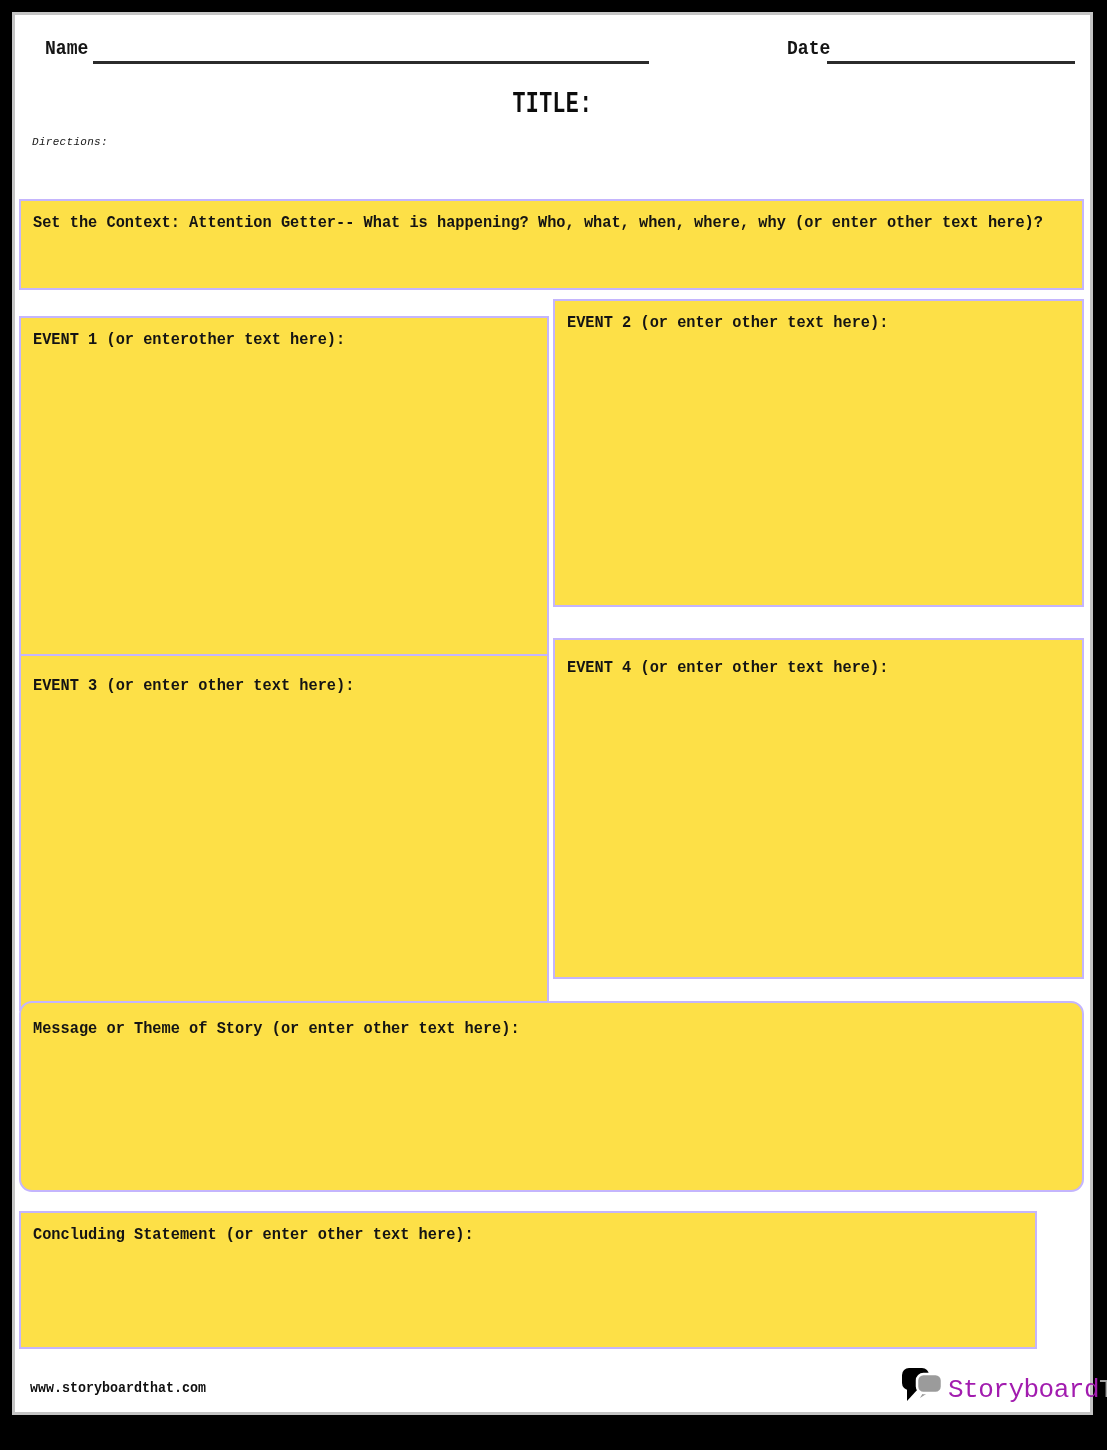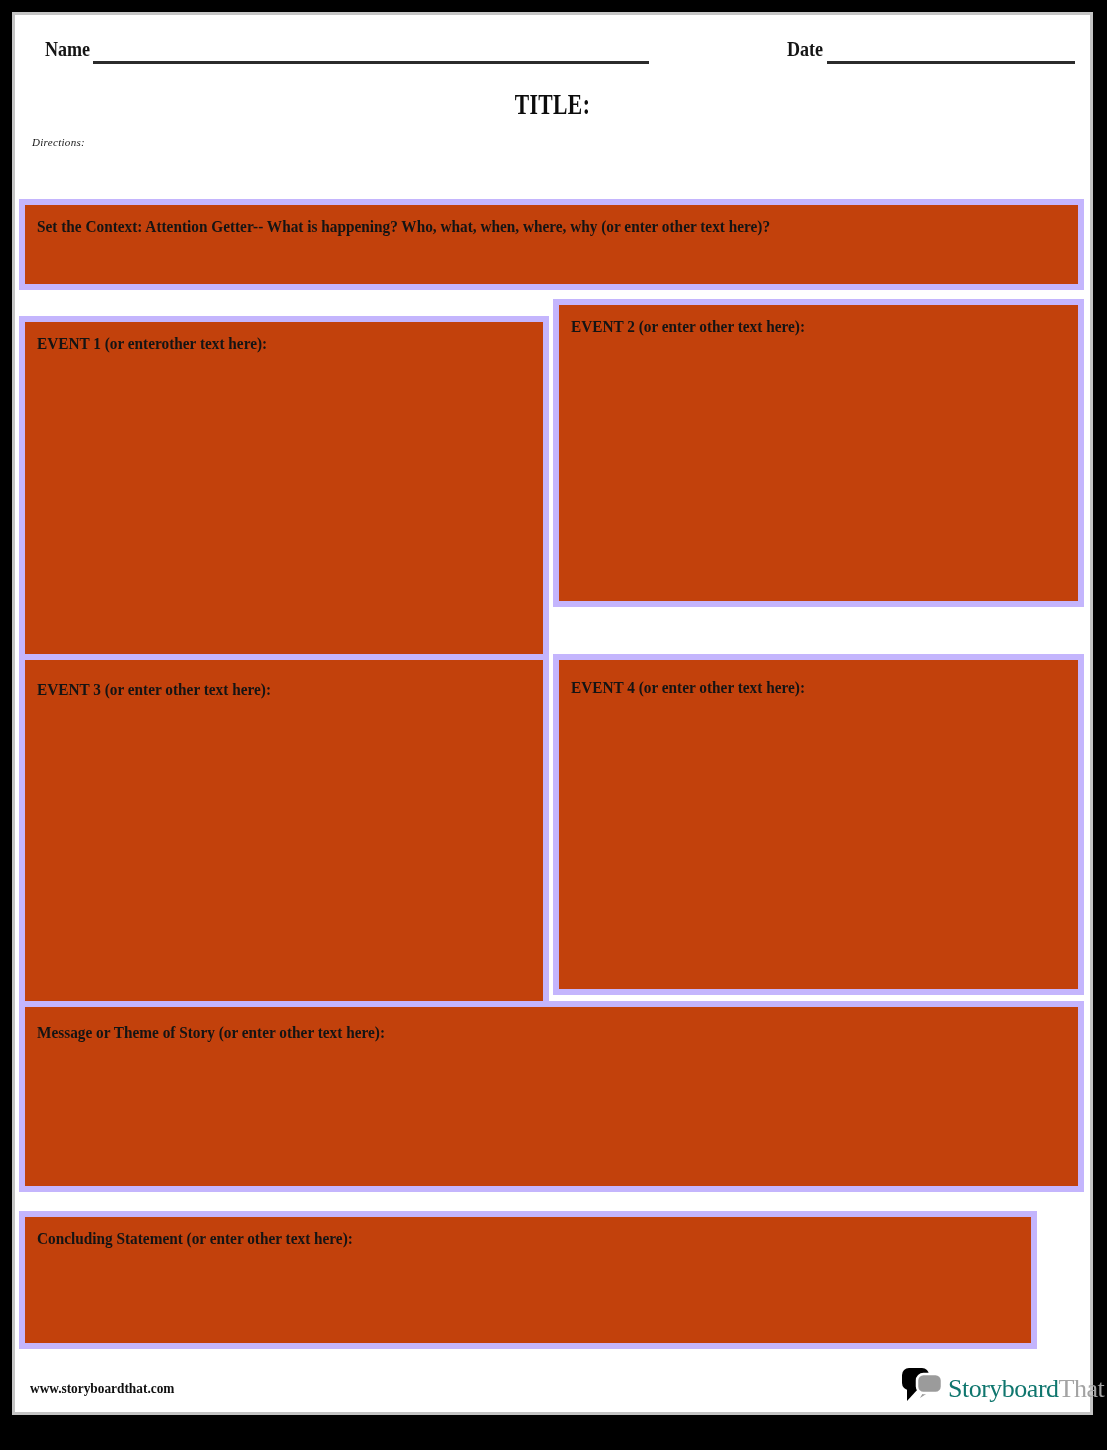--- a/index.html
+++ b/index.html
@@ -1,20 +1,20 @@
 <!DOCTYPE html>
 <html><head>
 <meta charset="utf-8">
 <style>
   html,body{margin:0;padding:0;background:#000;}
   .frame{
     position:relative;
     width:1107px;height:1450px;
     background:#000;
-    font-family:Liberation Serif, serif;
+    font-family:Liberation Mono, monospace;
     color:#111;
     overflow:hidden;
   }
   .page{
     position:absolute;left:15px;top:15px;
     width:1075px;height:1397px;
     background:#fff;
     box-shadow:0 0 0 3px #c4c4c4;
   }
   .abs{position:absolute;}
@@ -32,47 +32,47 @@
     transform:scaleX(.72);transform-origin:50% 50%;
     white-space:nowrap;
   }
   .directions{
     left:17px;top:121px;
     font-size:11px;font-style:italic;font-weight:500;
     letter-spacing:.3px;color:#161616;
   }
   .box{
     position:absolute;
-    border:6px solid #c4b5fd;
-    background:#c2410c;
+    border:2px solid #c4b5fd;
+    background:#fde047;
     box-sizing:border-box;
     padding:12px 12px;
   }
   .boxlabel{
     font-weight:bold;font-size:17px;color:#141414;
     transform:scaleX(.9);transform-origin:0 0;
     white-space:nowrap;
   }
   .box-context{left:4px;top:184px;width:1065px;height:91px;}
   .box-e1{left:4px;top:301px;width:530px;height:349px;}
   .box-e2{left:538px;top:284px;width:531px;height:308px;}
   .box-e3{left:4px;top:639px;width:530px;height:357px;padding-top:20px;}
-  .box-e4{left:538px;top:639px;width:531px;height:341px;padding-top:18px;}
-  .box-message{left:4px;top:986px;width:1065px;height:191px;padding-top:16px;}
+  .box-e4{left:538px;top:623px;width:531px;height:341px;padding-top:18px;}
+  .box-message{left:4px;top:986px;width:1065px;height:191px;padding-top:16px;border-radius:13px;}
   .box-concluding{left:4px;top:1196px;width:1018px;height:138px;}
   .footer-url{
     left:15px;top:1364px;
     font-size:15.5px;font-weight:bold;color:#101010;
   }
   .logo{
     left:886px;top:1352px;
     display:flex;align-items:center;gap:5px;
   }
   .logo-text{font-size:26px;letter-spacing:-.5px;white-space:nowrap;}
-  .logo-storyboard{color:#0f766e;}
+  .logo-storyboard{color:#a21caf;}
   .logo-that{color:#a3a3a3;}
 </style>
 </head>
 <body>
 
 <div class="frame">
   <div class="page">
 
     <span class="abs lbl cond name-label">Name</span>
     <div class="abs blank-line name-line"></div>

